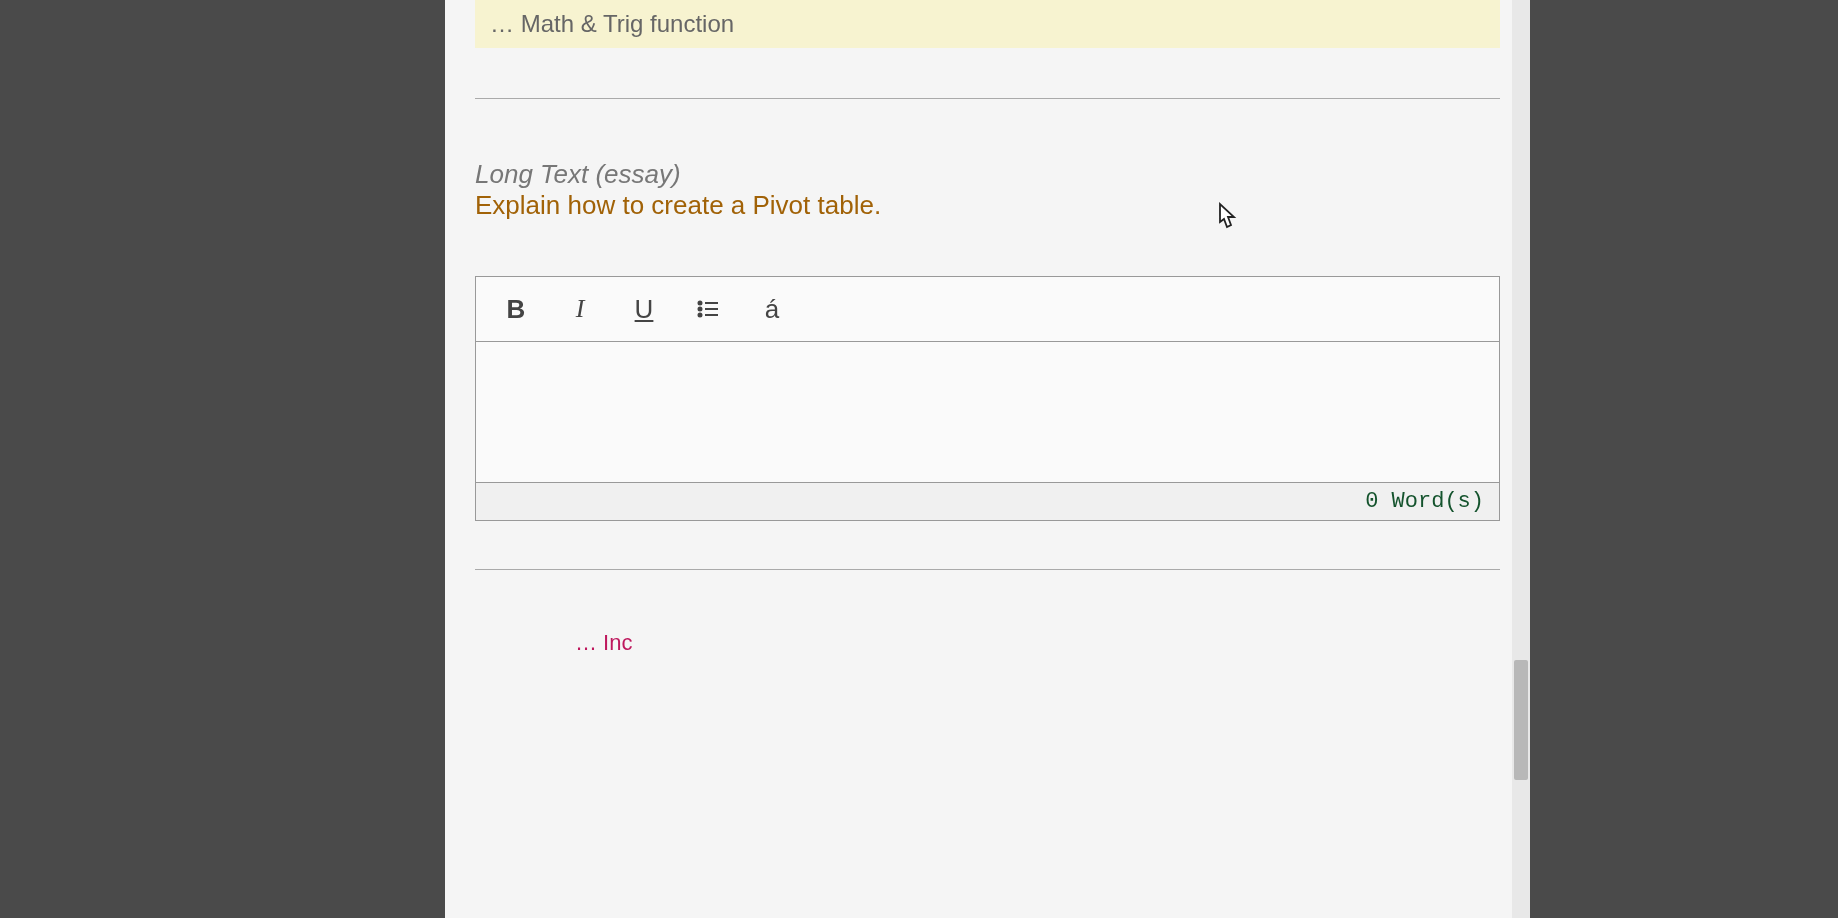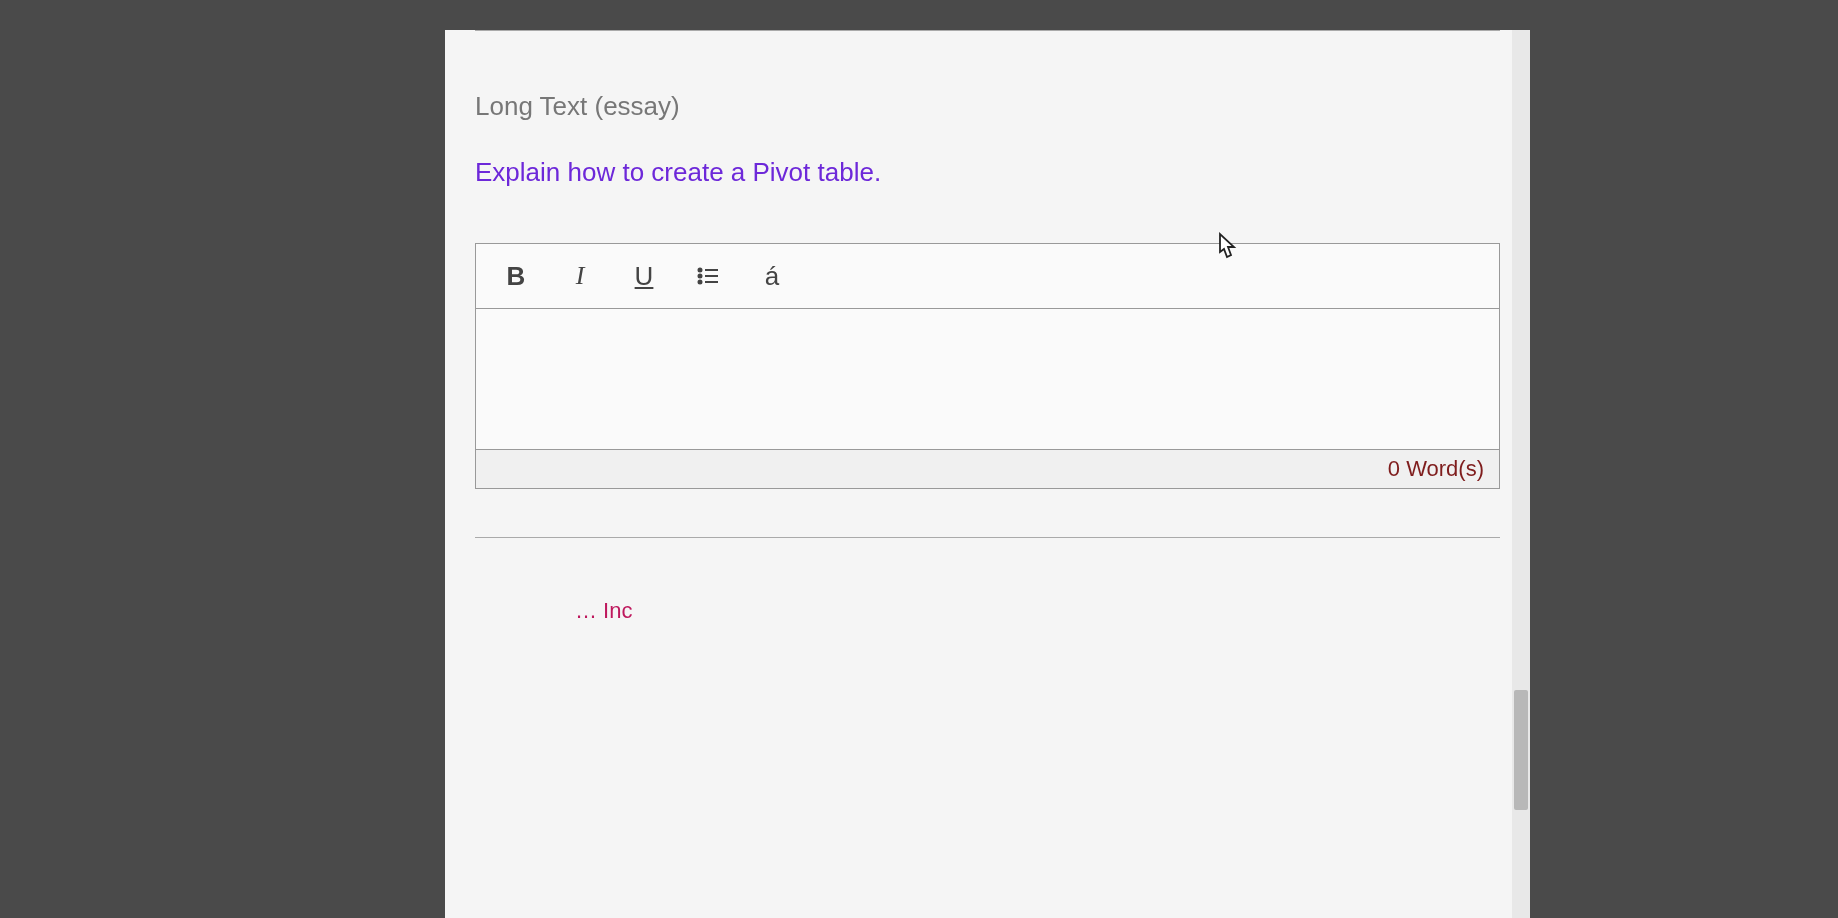--- a/index.html
+++ b/index.html
@@ -37,26 +37,26 @@
       margin: 30px 0 60px 0;
     }
     .question-header {
       font-size: 34px;
       font-weight: bold;
       color: #333;
       margin-bottom: 30px;
     }
     .question-type {
       font-size: 26px;
+      font-style: italic;
       color: #777;
-      margin-bottom: 35px;
     }
     .question-prompt {
       font-size: 26px;
-      color: #6d28d9;
+      color: #a16207;
       margin-bottom: 55px;
     }
     .editor-container {
       border: 1px solid #999;
       background: #fafafa;
       margin-bottom: 40px;
     }
     .toolbar {
       border-bottom: 1px solid #999;
       padding: 12px 10px;
@@ -80,22 +80,23 @@
     .editor-body {
       height: 140px;
       padding: 10px;
       outline: none;
     }
     .editor-footer {
       border-top: 1px solid #999;
       padding: 6px 15px;
       text-align: right;
       font-size: 22px;
-      color: #7f1d1d;
+      color: #14532d;
       background: #f0f0f0;
+      font-family: Liberation Mono, monospace;
     }
     .bottom-divider {
       border: none;
       border-top: 1px solid #aaa;
       margin-top: 48px;
     }
     .footer-text {
       margin-top: 60px;
       font-size: 22px;
       color: #be185d;
@@ -129,20 +130,23 @@
     .list-icon-svg {
       width: 24px;
       height: 24px;
     }
   </style>
 </head>
 <body>
 
 <div class="page-container">
 
+  <div class="hint-banner">
+    <span>… Math &amp; Trig function</span>
+  </div>
 
   <hr class="divider">
 
 
   <div class="question-type">Long Text (essay)</div>
 
   <div class="question-prompt">Explain how to create a Pivot table.</div>
 
   <div class="editor-container">
     <div class="toolbar">

